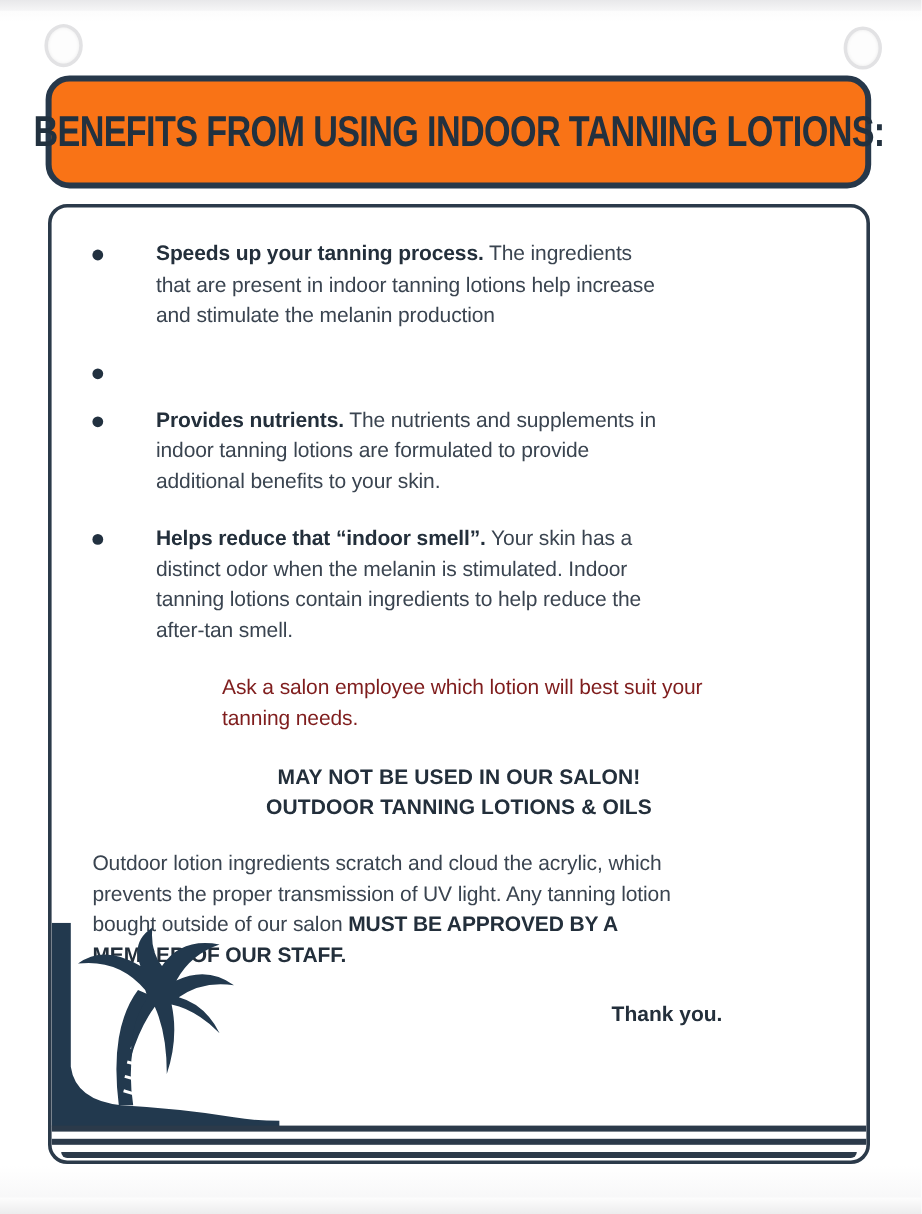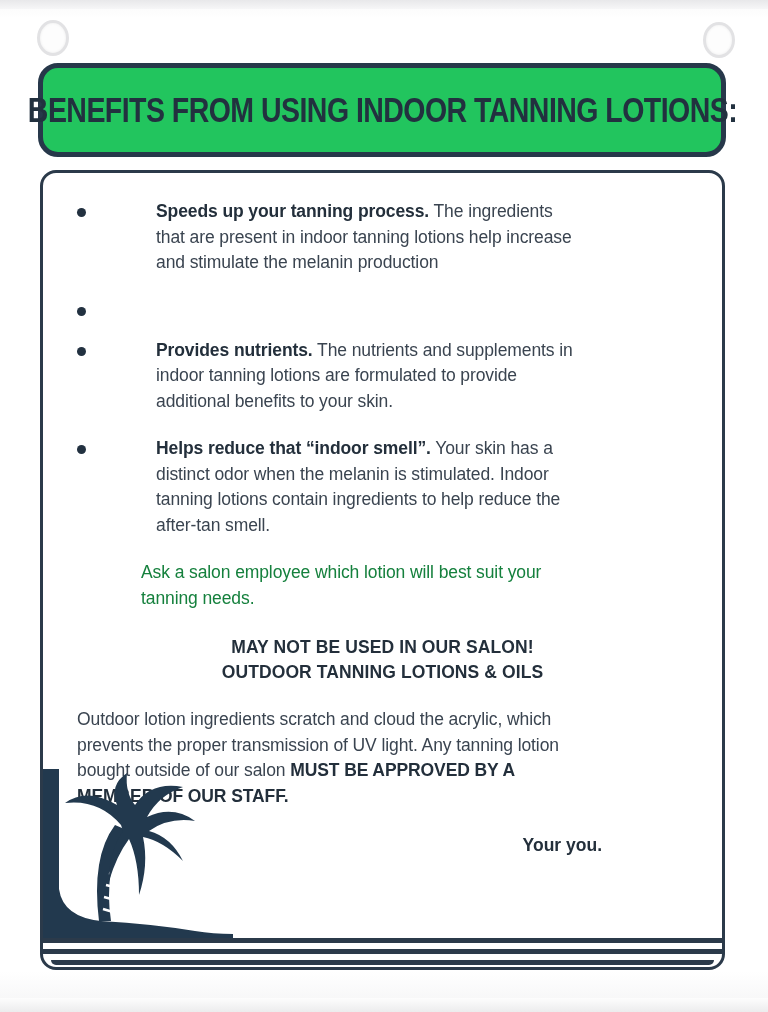--- a/index.html
+++ b/index.html
@@ -52,21 +52,21 @@
   
   .title-plate {
     position: absolute;
     left: 38px;
     top: 63px;
     width: 688px;
     height: 94px;
     box-sizing: border-box;
     border: 5px solid #27384a;
     border-radius: 20px;
-    background: #22c55e;
+    background: #f97316;
     display: flex;
     align-items: center;
     justify-content: center;
   }
   .title-text {
     font-family: "Liberation Sans", sans-serif;
     font-weight: bold;
     font-size: 31px;
     letter-spacing: -0.6px;
     color: #22313f;
@@ -124,21 +124,20 @@
     left: 0; top: 0;
     width: 100%;
     padding: 26px 34px 0 34px;
     box-sizing: border-box;
   }
 
   .bullet-row {
     display: flex;
     align-items: flex-start;
     margin-bottom: 22px;
-    gap: 26px;
   }
   .bullet-dot {
     width: 9px;
     height: 9px;
     border-radius: 50%;
     background: #223140;
     flex: 0 0 auto;
     margin: 9px 0 0 0;
   }
   .bullet-body {
@@ -148,25 +147,25 @@
     color: #3a4450;
     letter-spacing: -0.1px;
     max-width: 430px;
   }
   .bullet-body b {
     color: #232f3b;
     font-weight: bold;
   }
 
   .para {
-    margin-left: 64px;
+    margin-left: 108px;
     margin-top: 2px;
     font-size: 17.5px;
     line-height: 25.5px;
-    color: #15803d;
+    color: #7f1d1d;
     letter-spacing: -0.1px;
     max-width: 430px;
   }
 
   .warning {
     margin-top: 24px;
     text-align: center;
     font-weight: bold;
     font-size: 17.5px;
     line-height: 25px;
@@ -245,21 +244,21 @@
 
     <div class="warning">
       <div>MAY NOT BE USED IN OUR SALON!</div>
       <div>OUTDOOR TANNING LOTIONS &amp; OILS</div>
     </div>
 
     <div class="closing">
       <span>Outdoor lotion ingredients scratch and cloud the acrylic, which prevents the proper transmission of UV light.  Any tanning lotion bought outside of our salon </span><b>MUST BE APPROVED BY A MEMBER OF OUR STAFF.</b>
     </div>
 
-    <div class="thanks">Your you.</div>
+    <div class="thanks">Thank you.</div>
   </div>
 
   <svg class="palm-art" viewBox="0 0 190 170">
 
     <path d="M0 170 L0 0 L16 0 L16 120 Q20 148 58 152 Q110 155 152 162 Q170 165 190 165 L190 170 Z" fill="#22394e"></path>
 
     <path d="M56 152 Q52 120 56 96 Q60 72 72 56 L86 62 Q72 80 68 102 Q64 126 68 152 Z" fill="#22394e"></path>
     <path d="M60 140 L70 143" stroke="#ffffff" stroke-width="2.5" fill="none"></path>
     <path d="M61 128 L72 131" stroke="#ffffff" stroke-width="2.5" fill="none"></path>
     <path d="M63 116 L75 119" stroke="#ffffff" stroke-width="2.5" fill="none"></path>

